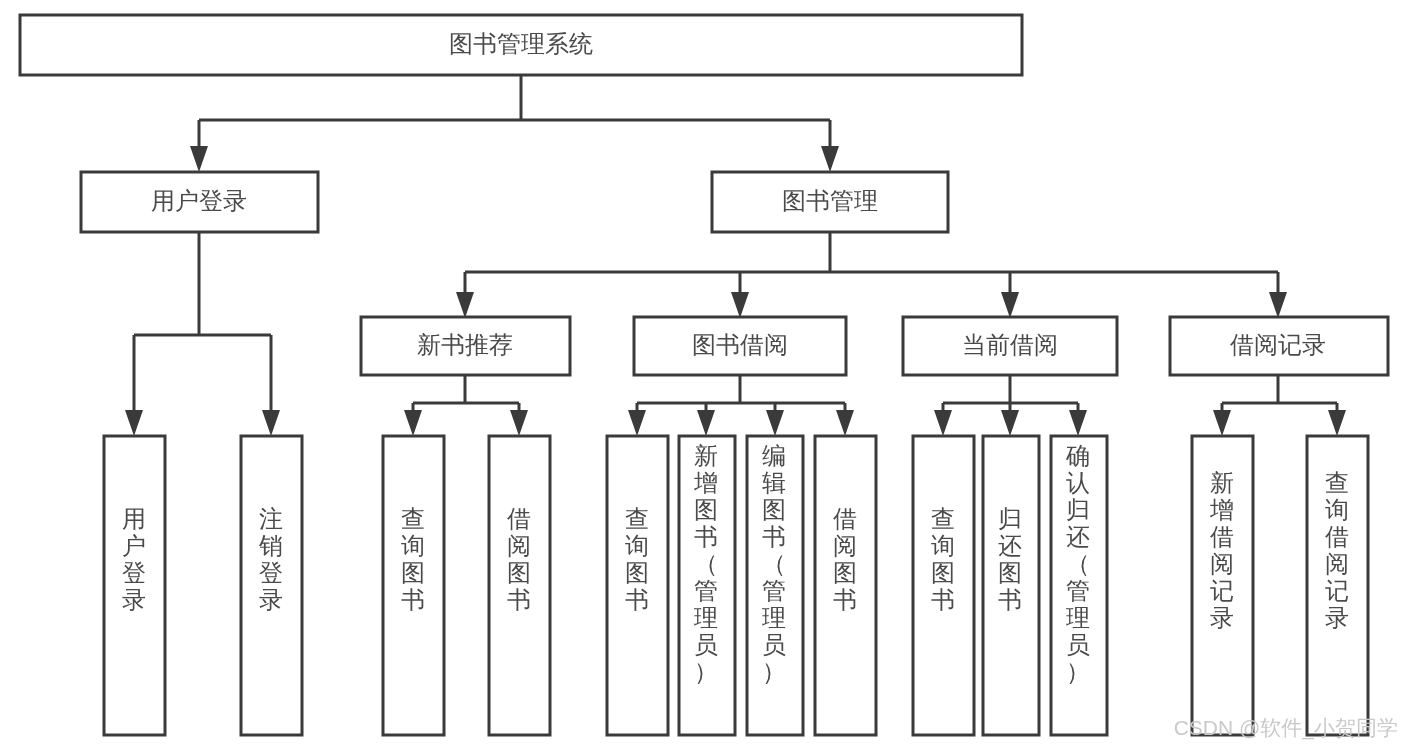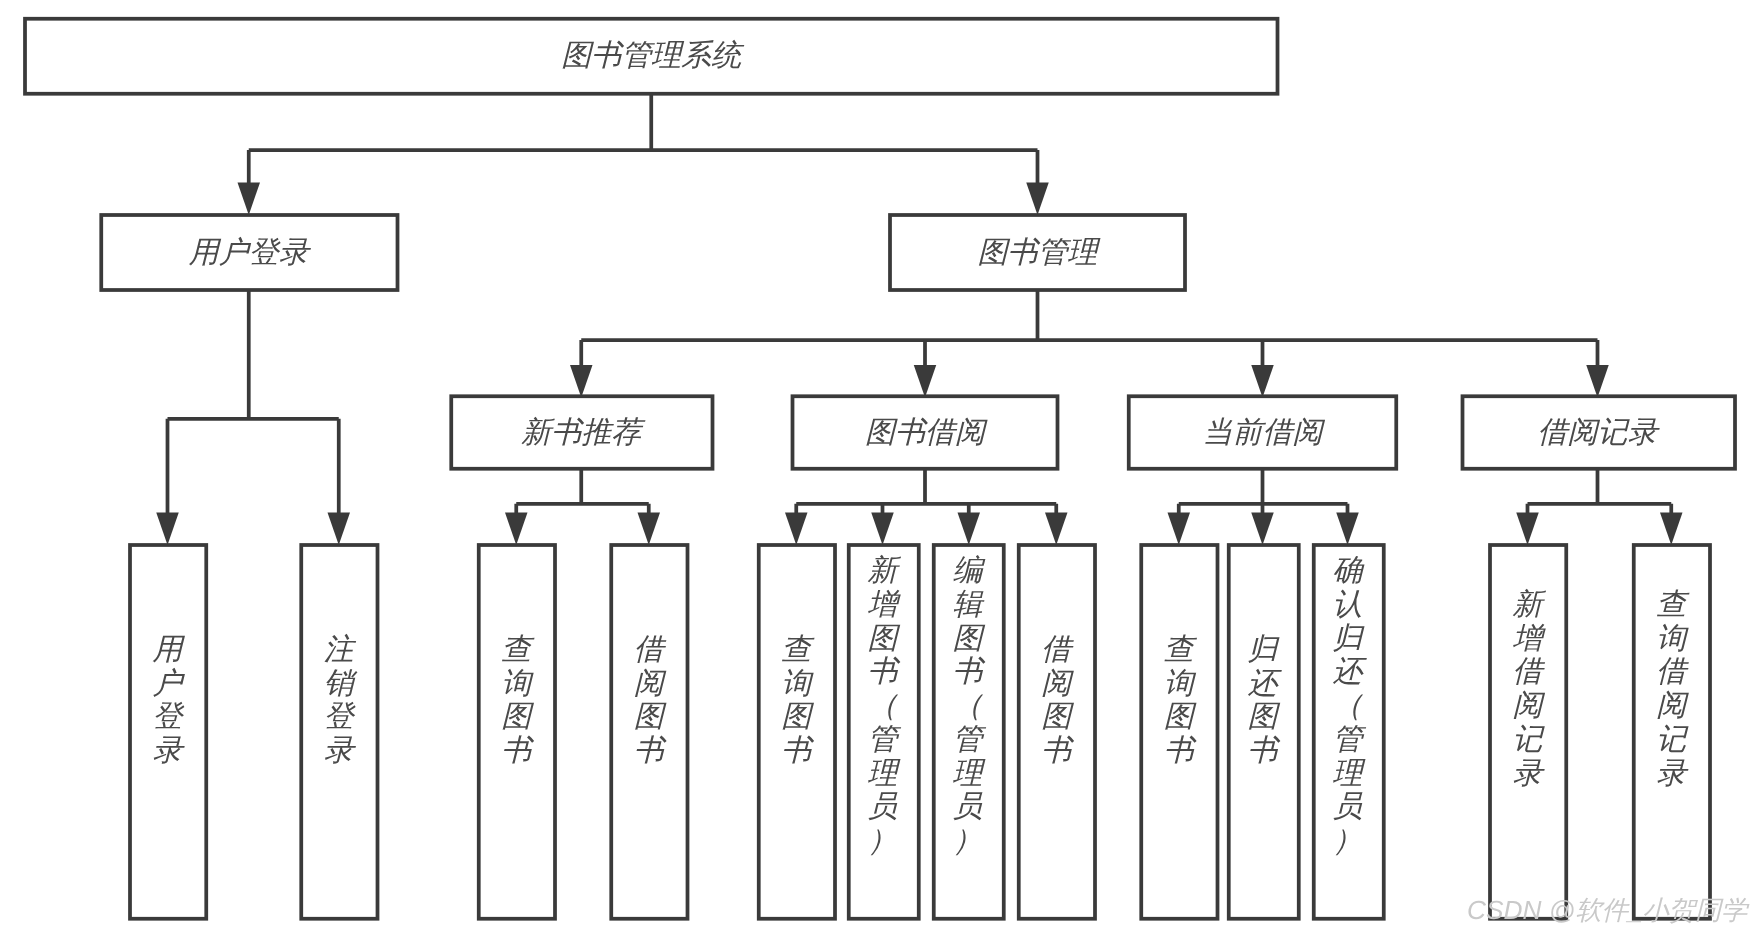--- a/index.html
+++ b/index.html
@@ -13,21 +13,20 @@
     font-family: "Liberation Sans", "DejaVu Sans", sans-serif;
     overflow: hidden;
     position: relative;
   }
   #diagram-root {
     position: absolute;
     left: 0;
     top: 0;
     width: 1405px;
     height: 747px;
-    font-style: italic;
   }
   svg.flow {
     display: block;
     width: 1405px;
     height: 747px;
   }
   .node-box {
     fill: #ffffff;
     stroke: #3a3a3a;
     stroke-width: 3;

